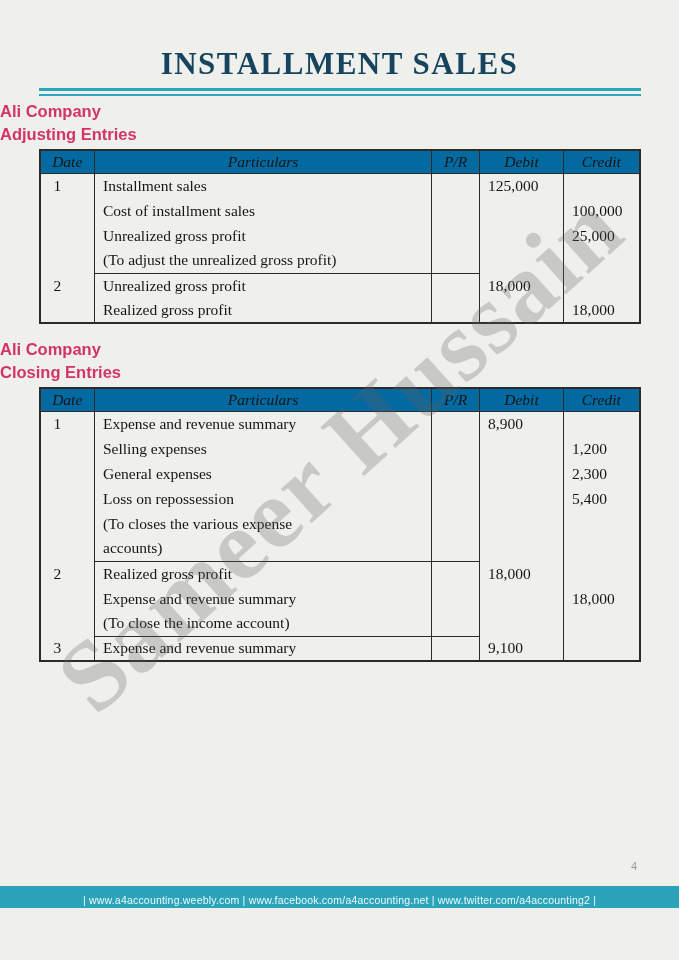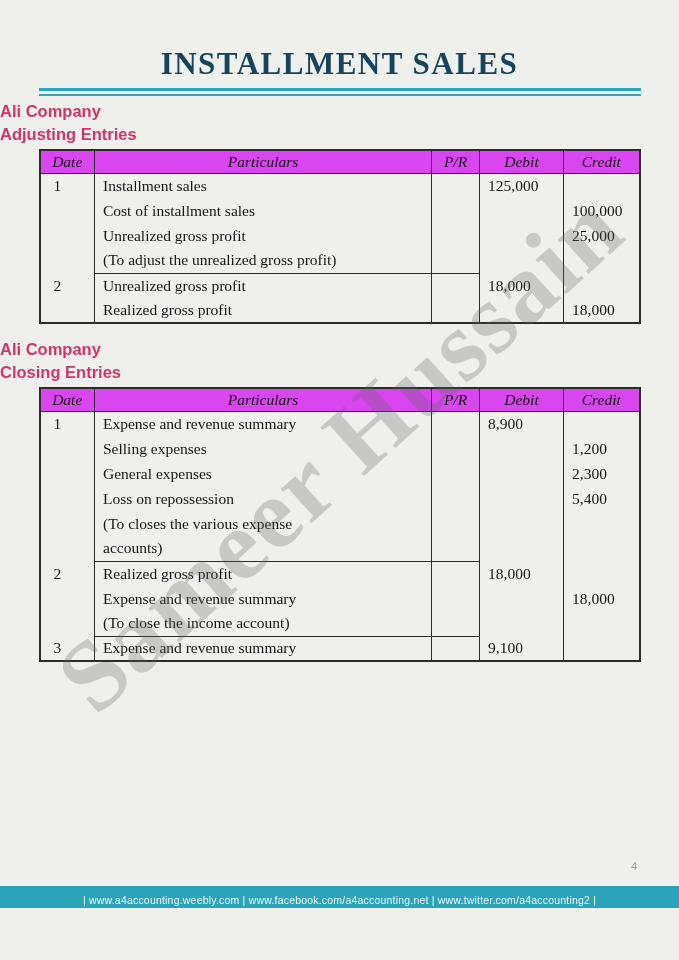--- a/index.html
+++ b/index.html
@@ -42,21 +42,21 @@
     border-collapse: collapse;
     table-layout: fixed;
     border: 2px solid #2b2b2b;
   }
   .w-date   { width: 55px; }
   .w-part   { width: 337px; }
   .w-pr     { width: 48px; }
   .w-debit  { width: 84px; }
   .w-credit { width: 76px; }
   .journal th {
-    background: #d946ef;
+    background: #0369a1;
     font-style: italic;
     font-weight: normal;
     font-size: 15.5px;
     height: 23px;
     border: 1px solid #2b2b2b;
     text-align: center;
   }
   .journal td {
     font-size: 15.5px;
     height: 25px;

